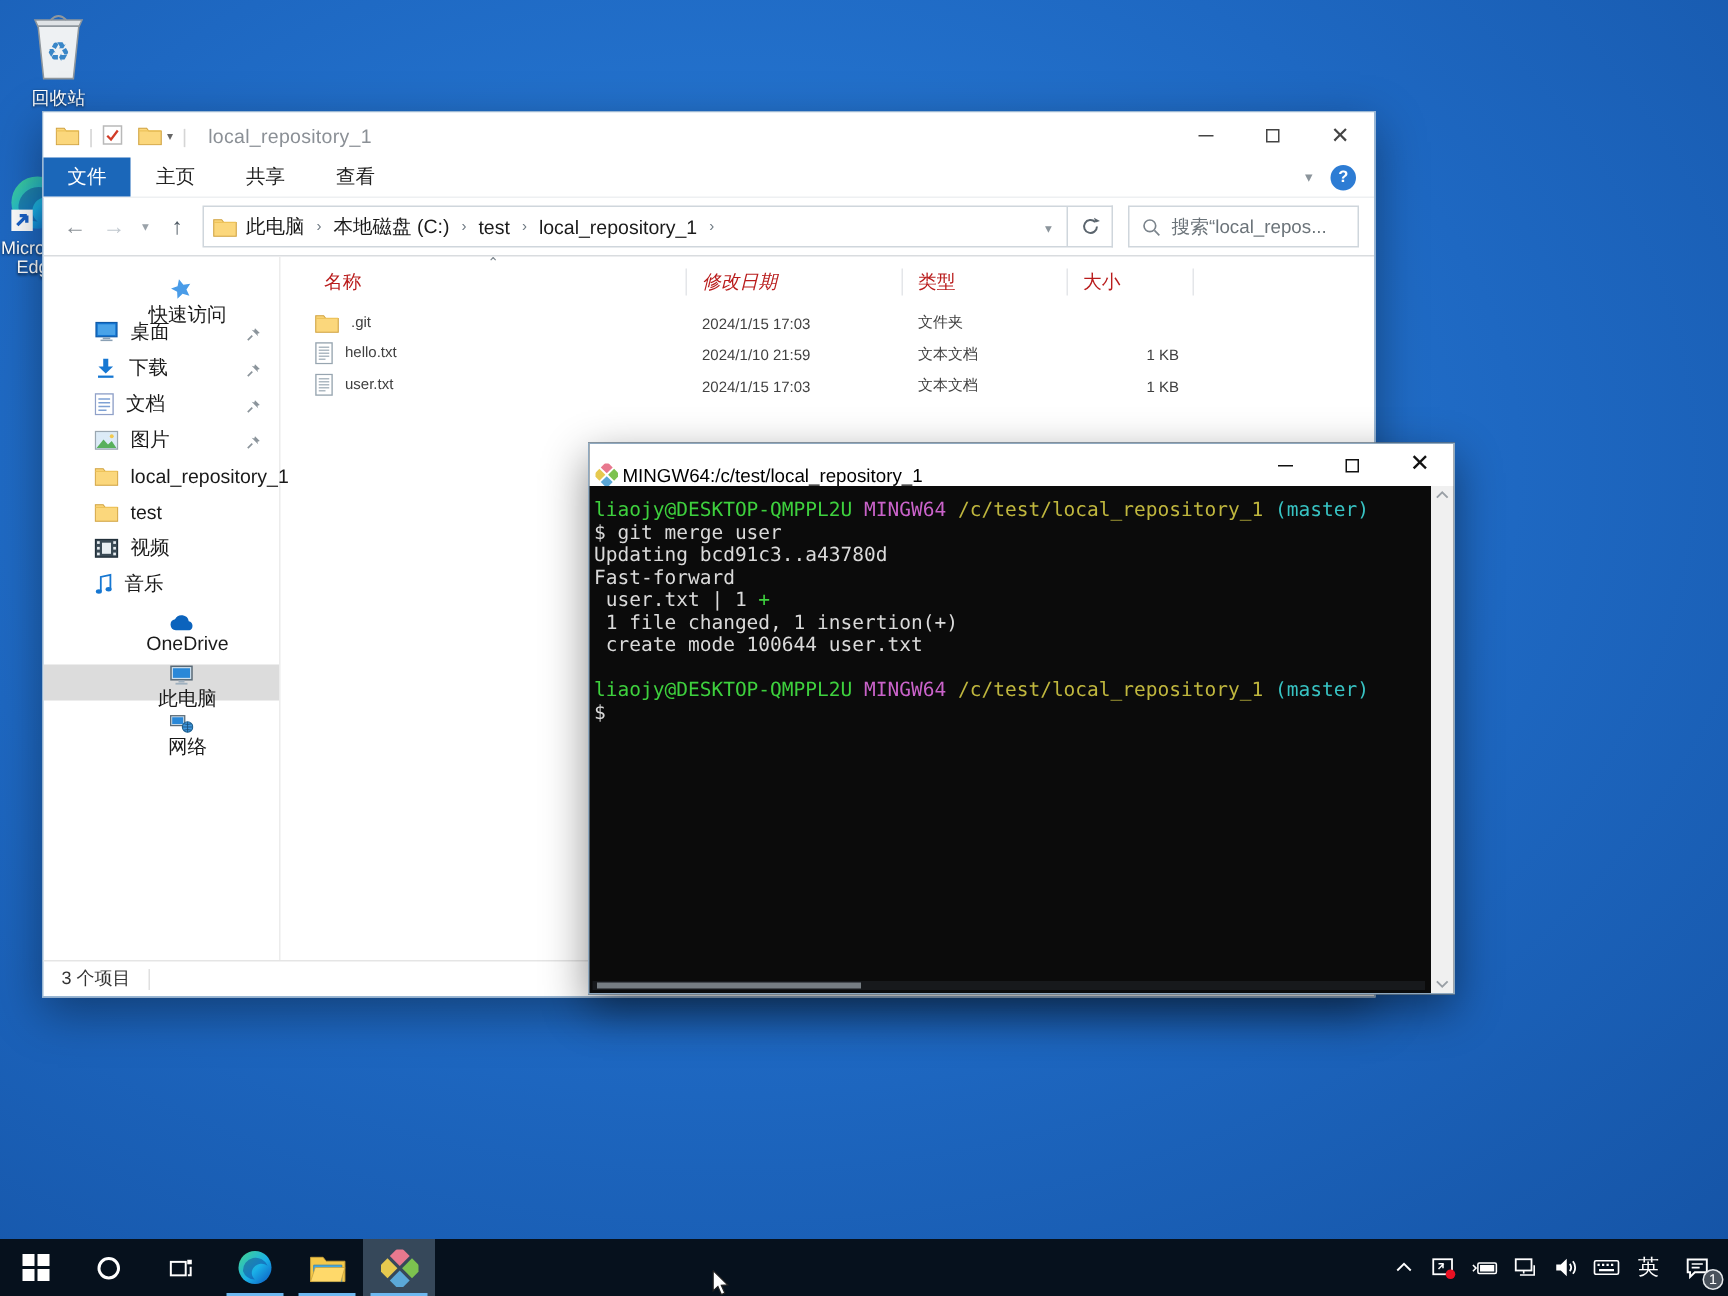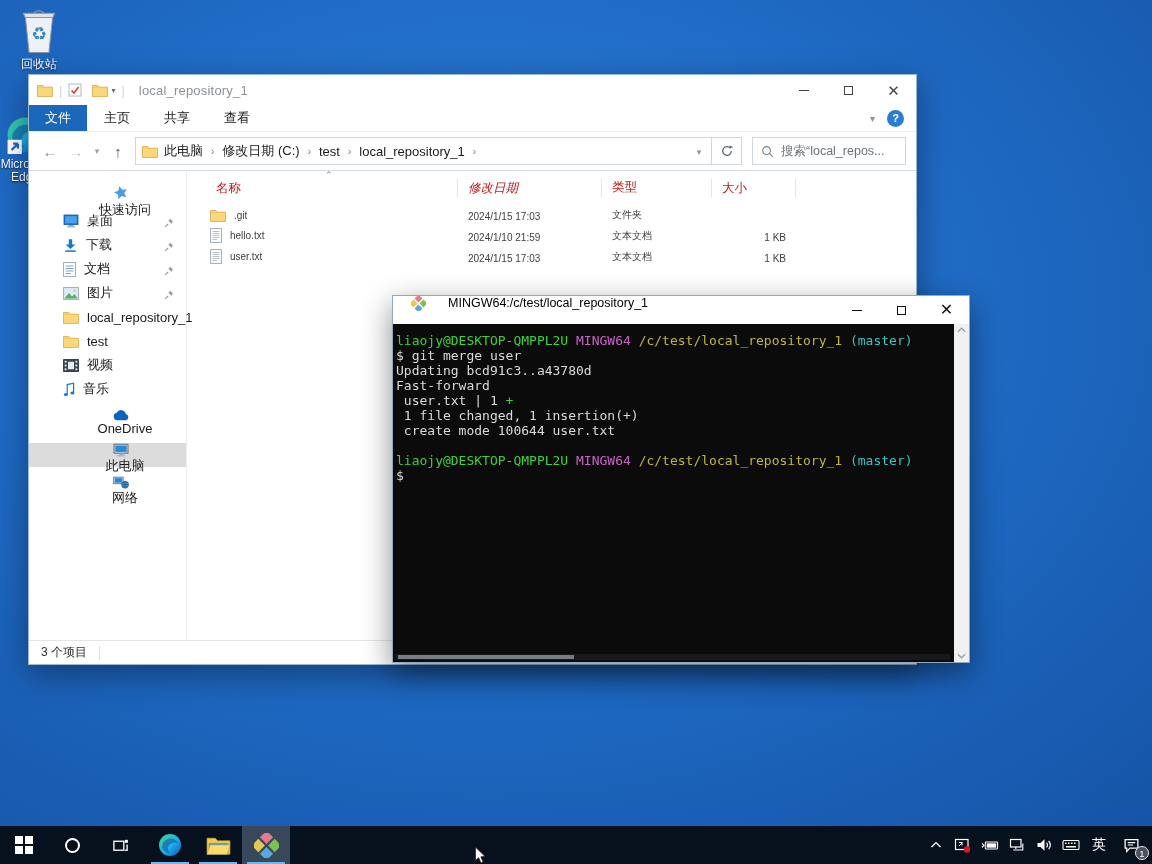--- a/index.html
+++ b/index.html
@@ -70,21 +70,21 @@
   .f-name { display:flex; align-items:center; gap:8px; padding-left:12px; }
   .f-size { text-align:right; padding-right:10px; }
 
   .x-status { height:24px; border-top:1px solid #e5e5e5; display:flex; align-items:center; font-size:12px; color:#333; flex:0 0 auto; }
   .status-text { margin-left:12px; }
   .status-div { width:1px; height:14px; background:#e0e0e0; margin-left:12px; }
 
   
   .terminal { position:absolute; left:392px; top:295px; width:578px; height:368px; background:#0b0b0b;
     border:1px solid #8fa9c0; box-shadow:0 10px 28px rgba(0,0,0,.45); z-index:3; display:flex; flex-direction:column; }
-  .t-titlebar { height:28px; background:#fff; display:flex; align-items:flex-start; padding-left:18px; gap:22px; flex:0 0 auto; }
+  .t-titlebar { height:28px; background:#fff; display:flex; align-items:flex-end; padding-left:4px; gap:3px; flex:0 0 auto; }
   .t-title { font-size:12.5px; color:#000; }
   .t-cap { margin-left:auto; display:flex; height:100%; }
   .t-cap .cap-btn { width:45px; }
   .t-cap .glyph-min { border-top-color:#111; }
   .t-cap .glyph-max { border-color:#111; }
   .t-cap .glyph-close { color:#111; font-size:16px; }
   .t-body { flex:1; position:relative; font-family:"DejaVu Sans Mono","Liberation Mono",monospace; font-size:13px; line-height:15px; }
   .t-lines { position:absolute; left:3px; top:9px; right:18px; bottom:12px; overflow:hidden; white-space:pre; }
   .t-line { height:15px; }
   .t-vscroll { position:absolute; right:0; top:0; bottom:0; width:15px; background:#f0f0f0; display:flex; flex-direction:column; justify-content:space-between; align-items:center; padding:3px 0; }
@@ -196,21 +196,21 @@
     <div class="addr-box">
       <span class="ic">
           <svg width="16" height="13" viewBox="0 0 16 13">
             <path d="M0.5 1.5 h5.3 l1.4 1.8 H15.5 V12.5 H0.5 Z" fill="#fbd77c" stroke="#cfa13f" stroke-width="0.7"></path>
             <path d="M0.6 3.3 H15.4" stroke="#eec35a" stroke-width="0.8"></path>
           </svg>
         </span>
       <span id="crumbs" style="display:flex;align-items:center;">
           <span class="crumb">此电脑</span>
           <span class="crumb-sep">›</span>
-          <span class="crumb">修改日期 (C:)</span>
+          <span class="crumb">本地磁盘 (C:)</span>
           <span class="crumb-sep">›</span>
           <span class="crumb">test</span>
           <span class="crumb-sep">›</span>
           <span class="crumb">local_repository_1</span>
           <span class="crumb-sep">›</span>
         </span>
       <span class="addr-chev">▾</span>
     </div>
     <div class="refresh-box">
       <svg width="14" height="14" viewBox="0 0 14 14">
@@ -371,21 +371,21 @@
             </svg>
           </span>
           <span class="side-label">网络</span>
         </div>
       </div>
     <div class="x-files">
       <div class="fh-row" id="file-header">
         <span class="sort-caret">⌃</span>
       <div class="fh-cell" style="width: 260px; padding-left: 18px;">名称</div>
           <div class="fh-cell" style="width: 144px; padding-left: 10px; font-style: italic;">修改日期</div>
-          <div class="fh-cell" style="width: 110px; padding-left: 10px; font-family: Liberation Mono, monospace;">类型</div>
+          <div class="fh-cell" style="width: 110px; padding-left: 10px;">类型</div>
           <div class="fh-cell" style="width: 84px; padding-left: 10px;">大小</div>
         </div>
       <div id="file-rows">
           <div class="f-row">
             <div class="f-name" style="width:260px">
               <span class="ic">
                 <svg width="16" height="13" viewBox="0 0 16 13">
                   <path d="M0.5 1.5 h5.3 l1.4 1.8 H15.5 V12.5 H0.5 Z" fill="#fbd77c" stroke="#cfa13f" stroke-width="0.7"></path>
                   <path d="M0.6 3.3 H15.4" stroke="#eec35a" stroke-width="0.8"></path>
                 </svg>

